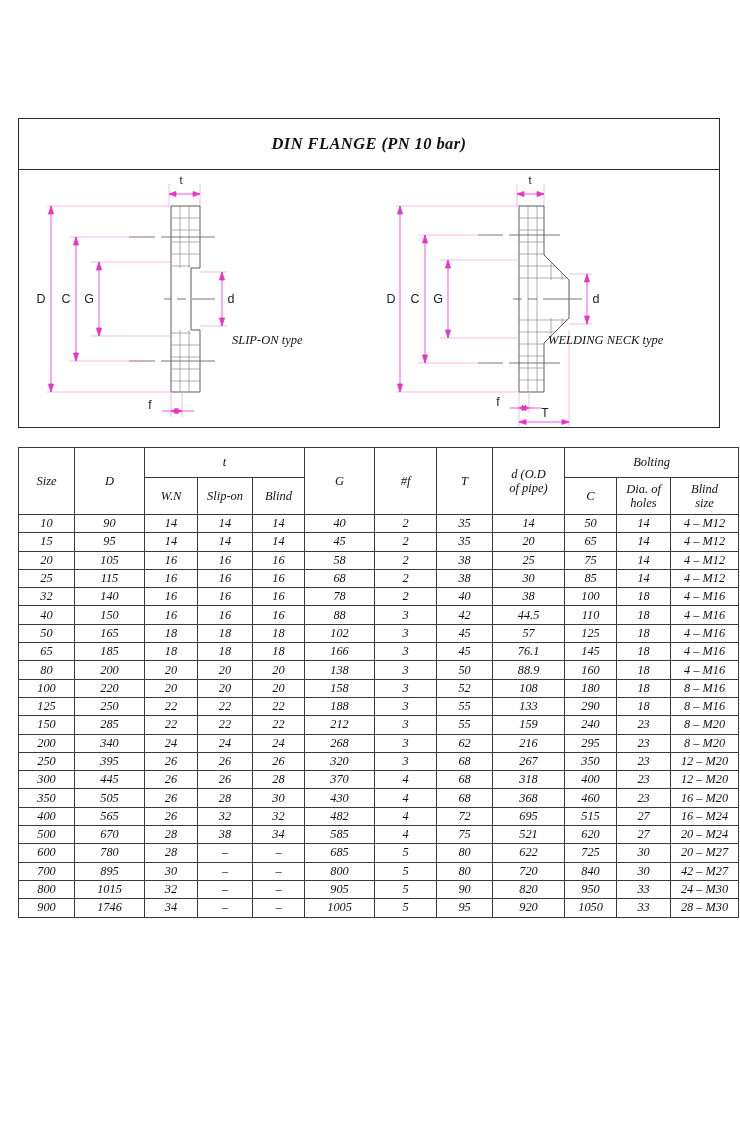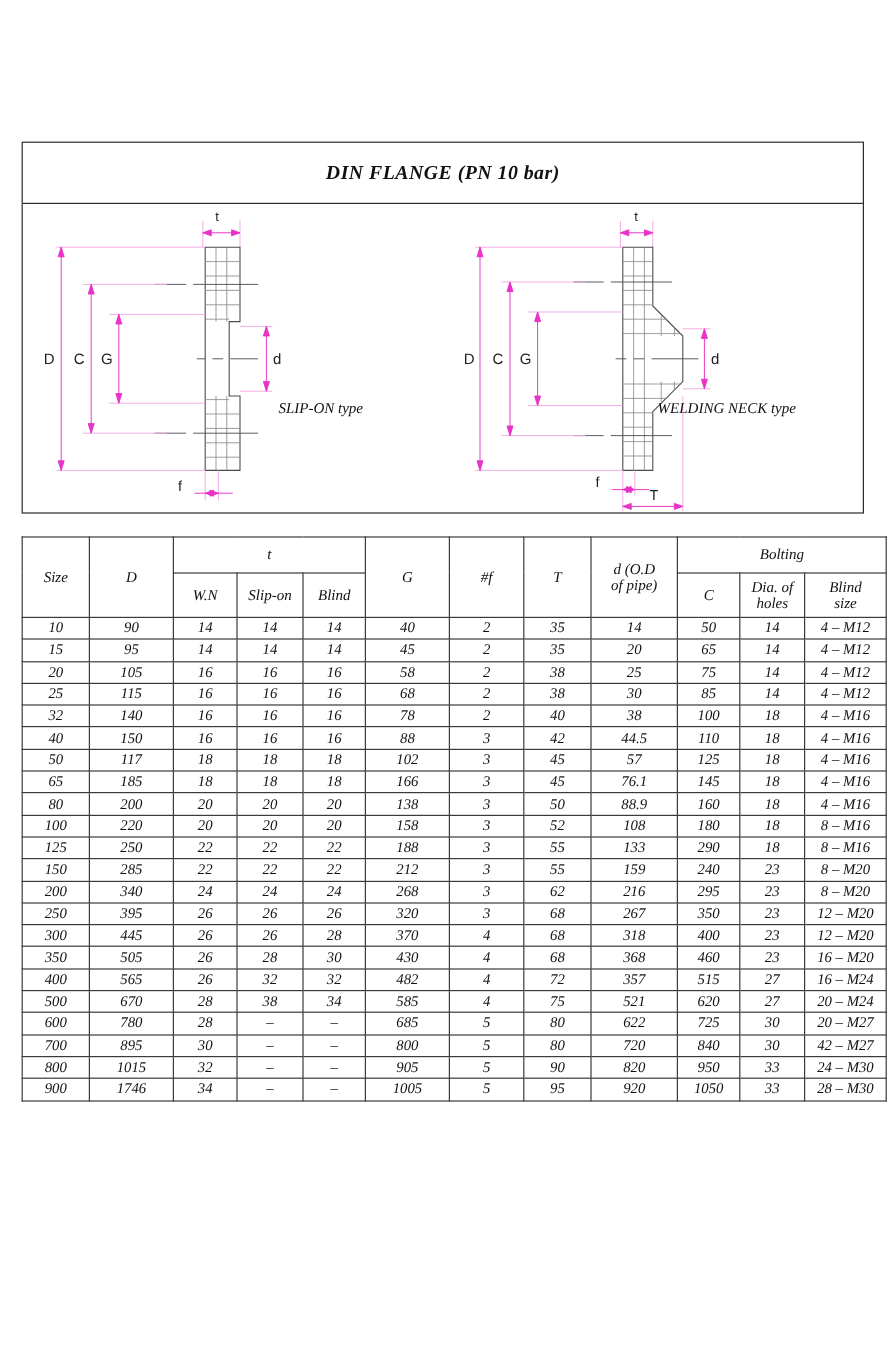--- a/index.html
+++ b/index.html
@@ -407,21 +407,21 @@
             <td>88</td>
             <td>3</td>
             <td>42</td>
             <td>44.5</td>
             <td>110</td>
             <td>18</td>
             <td>4 – M16</td>
           </tr>
           <tr>
             <td>50</td>
-            <td>117</td>
+            <td>165</td>
             <td>18</td>
             <td>18</td>
             <td>18</td>
             <td>102</td>
             <td>3</td>
             <td>45</td>
             <td>57</td>
             <td>125</td>
             <td>18</td>
             <td>4 – M16</td>
@@ -554,21 +554,21 @@
           </tr>
           <tr>
             <td>400</td>
             <td>565</td>
             <td>26</td>
             <td>32</td>
             <td>32</td>
             <td>482</td>
             <td>4</td>
             <td>72</td>
-            <td>357</td>
+            <td>695</td>
             <td>515</td>
             <td>27</td>
             <td>16 – M24</td>
           </tr>
           <tr>
             <td>500</td>
             <td>670</td>
             <td>28</td>
             <td>38</td>
             <td>34</td>

